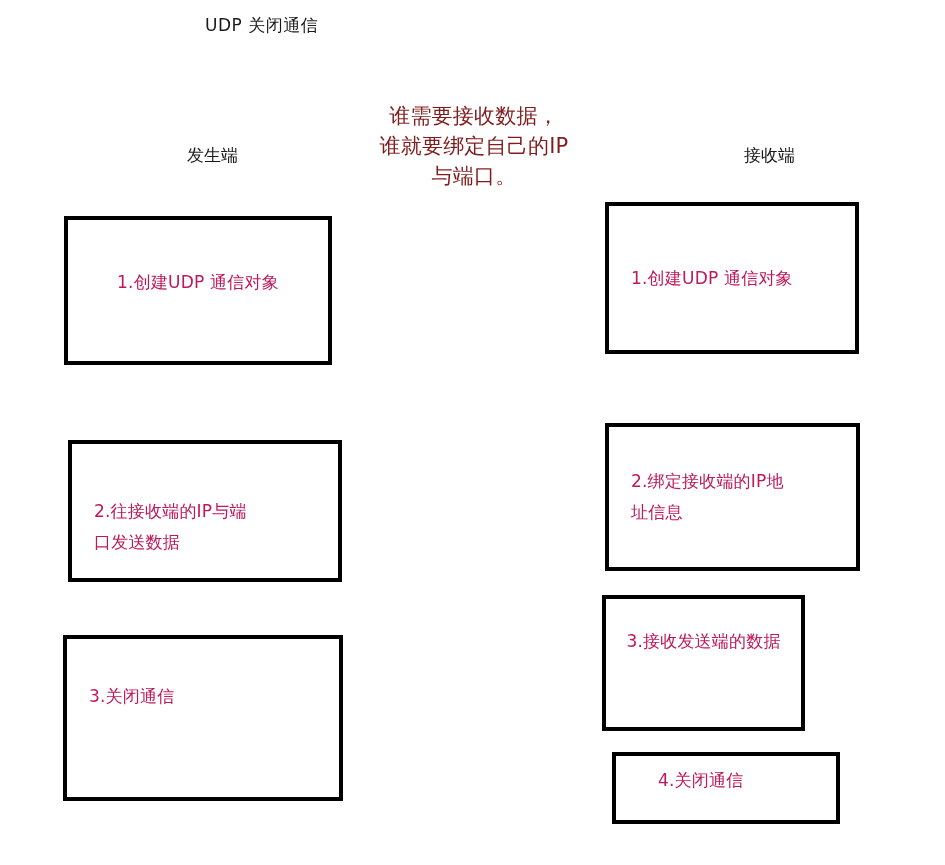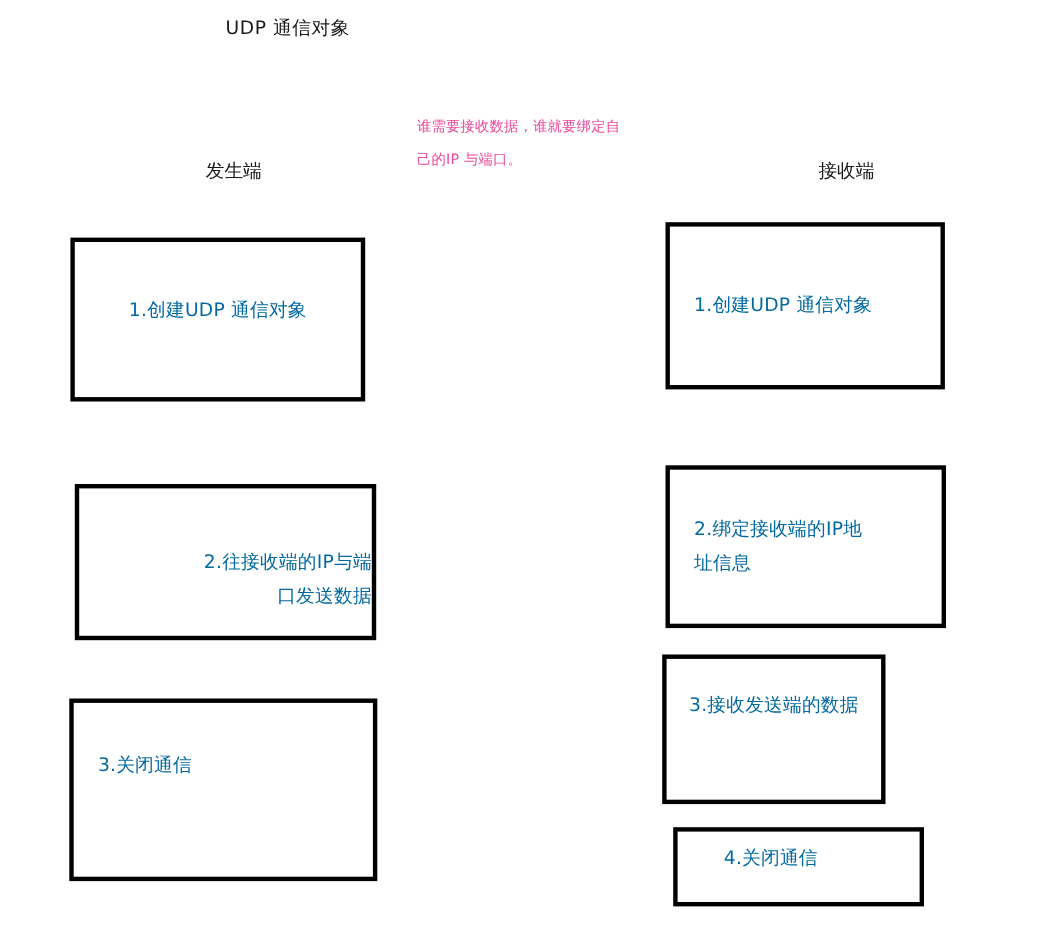--- a/index.html
+++ b/index.html
@@ -38,71 +38,72 @@
     margin-left: 44px;
   }
   .col-header.left  { left: 143px; top: 144px; }
   .col-header.right { left: 700px; top: 144px; }
 
   .note {
     position: absolute;
     left: 379px;
     top: 101px;
     width: 190px;
-    color: #ec4899;
-    font-size: 13px;
+    color: #7f1d1d;
+    font-size: 21px;
     line-height: 30px;
     letter-spacing: 0.2px;
+    text-align: center;
   }
 
   .box {
     position: absolute;
     box-sizing: border-box;
     background: #ffffff;
     border: 4px solid #000000;
     display: flex;
     align-items: center;
   }
   .box .box-text {
     font-size: 17px;
     line-height: 31px;
-    color: #0369a1;
+    color: #be185d;
     letter-spacing: 0.2px;
     width: 100%;
     white-space: pre-line;
   }
   .align-center .box-text { text-align: center; padding: 0 8px; }
   .align-left   .box-text { text-align: left; padding-left: 22px; }
 
   
   #box-l1 { left: 64px;  top: 216px; width: 268px; height: 149px; }
   #box-l2 { left: 68px;  top: 440px; width: 274px; height: 142px; }
   #box-l3 { left: 63px;  top: 635px; width: 280px; height: 166px; }
 
   
   #box-r1 { left: 605px; top: 202px; width: 254px; height: 152px; }
   #box-r2 { left: 605px; top: 423px; width: 255px; height: 148px; align-items: center; }
   #box-r3 { left: 602px; top: 595px; width: 203px; height: 136px; }
   #box-r4 { left: 612px; top: 752px; width: 228px; height: 72px; padding-left: 20px; }
 
   
   #box-l1 .box-text { transform: translateY(-8px); }
-  #box-l2 .box-text { transform: translateY(16px); text-align: right; }
+  #box-l2 .box-text { transform: translateY(16px); }
   #box-l3 .box-text { transform: translateY(-22px); }
   #box-r1 .box-text { transform: translateY(0px); }
   #box-r2 .box-text { transform: translateY(0px); }
   #box-r3 .box-text { transform: translateY(-22px); }
   #box-r4 .box-text { transform: translateY(-8px); }
 </style>
 </head>
 <body>
 
 <div class="canvas">
 
-  <div class="title">UDP 通信对象</div>
+  <div class="title">UDP 关闭通信</div>
 
   <div class="note">谁需要接收数据，谁就要绑定自己的IP 与端口。</div>
 
   <div class="col-header left">发生端</div>
 
   <div class="col-header right">接收端</div>
 
   <div class="box align-center" id="box-l1">
     <div class="box-text">1.创建UDP 通信对象</div>
   </div>

